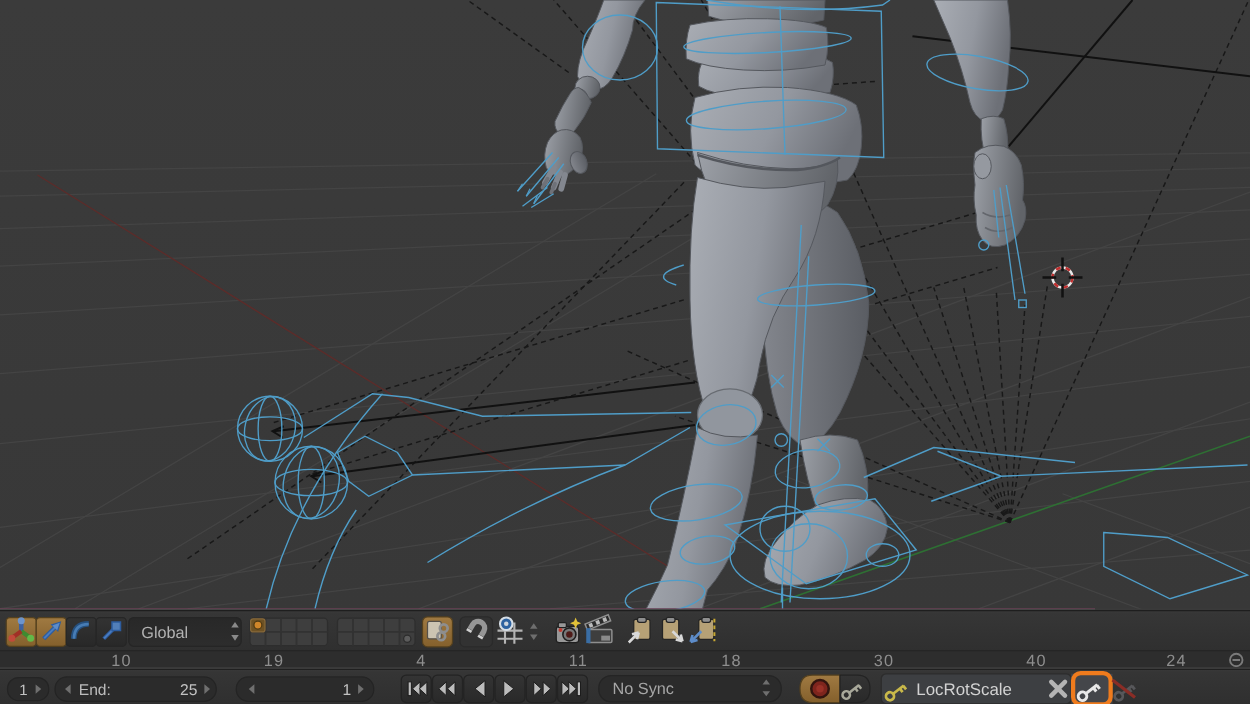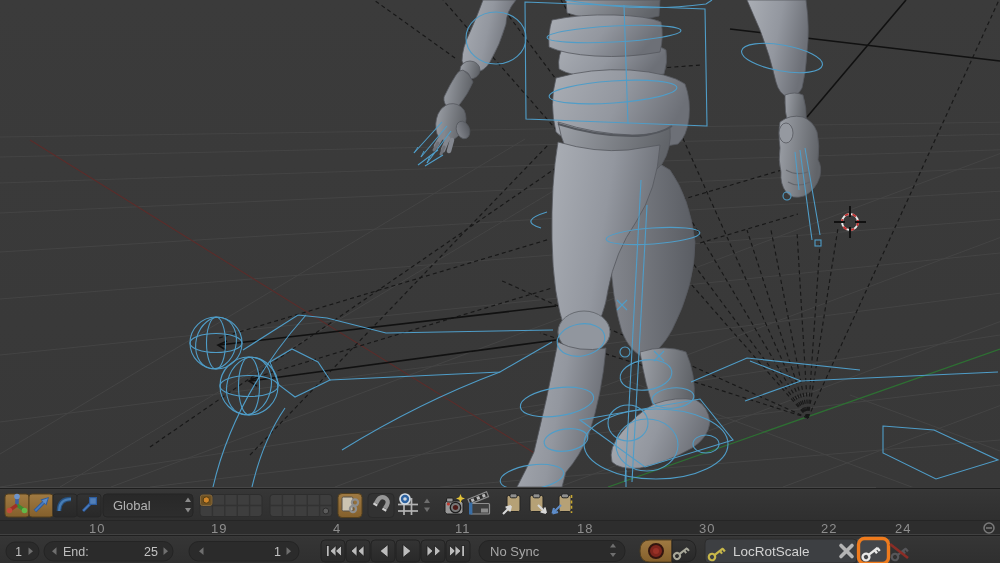--- a/index.html
+++ b/index.html
@@ -360,22 +360,22 @@
 </g>
 </svg>
 </div>
 <div id="ruler">
   <span class="rnum" style="left:89px">10</span>
   <span class="rnum" style="left:211px">19</span>
   <span class="rnum" style="left:333px">4</span>
   <span class="rnum" style="left:455px">11</span>
   <span class="rnum" style="left:577px">18</span>
   <span class="rnum" style="left:699px">30</span>
-  <span class="rnum" style="left:821px">22</span>
-  <span class="rnum" style="left:895px">24</span>
+  <span class="rnum" style="left:821px">40</span>
+  <span class="rnum" style="left:933px">24</span>
   <svg width="1000" height="14" style="position:absolute;left:0;top:0">
     <circle cx="989" cy="7" r="5" fill="none" stroke="#7a7a7a" stroke-width="1.5"></circle>
     <line x1="986" y1="7" x2="992" y2="7" stroke="#7a7a7a" stroke-width="1.5"></line>
   </svg>
 </div>
 <div id="tl">
 <svg width="1000" height="29" viewBox="0 0 1000 29">
 <defs>
   <linearGradient id="tbg" x1="0" y1="0" x2="0" y2="1">
     <stop offset="0" stop-color="#3a3a3a"></stop>

